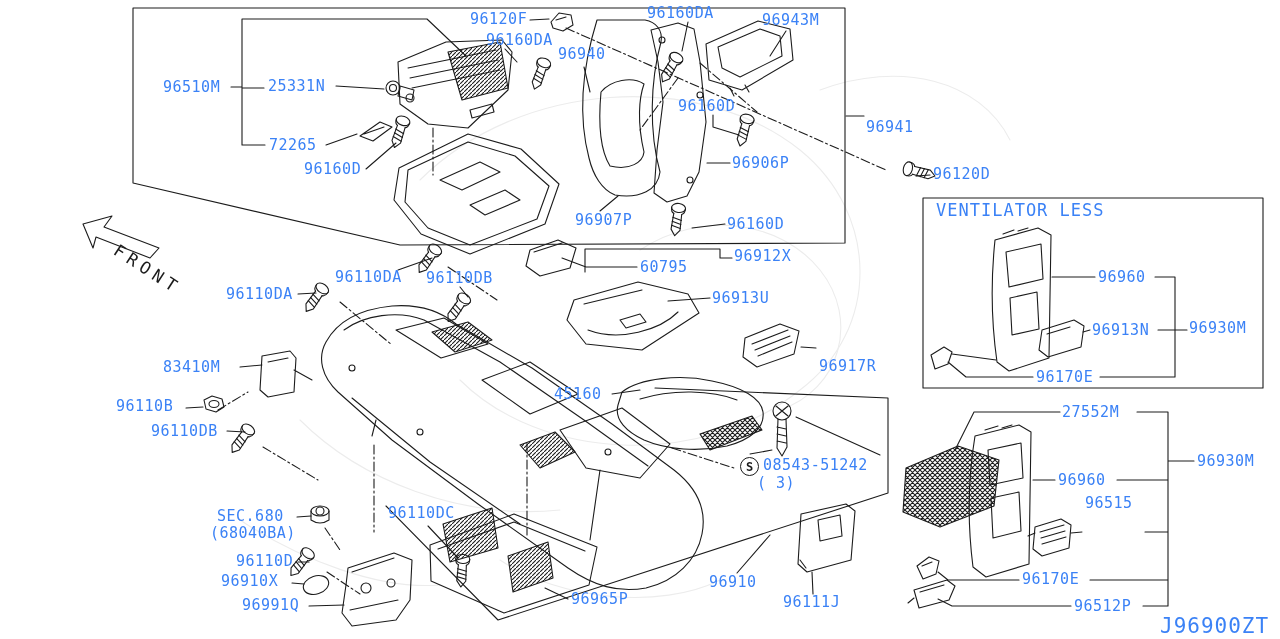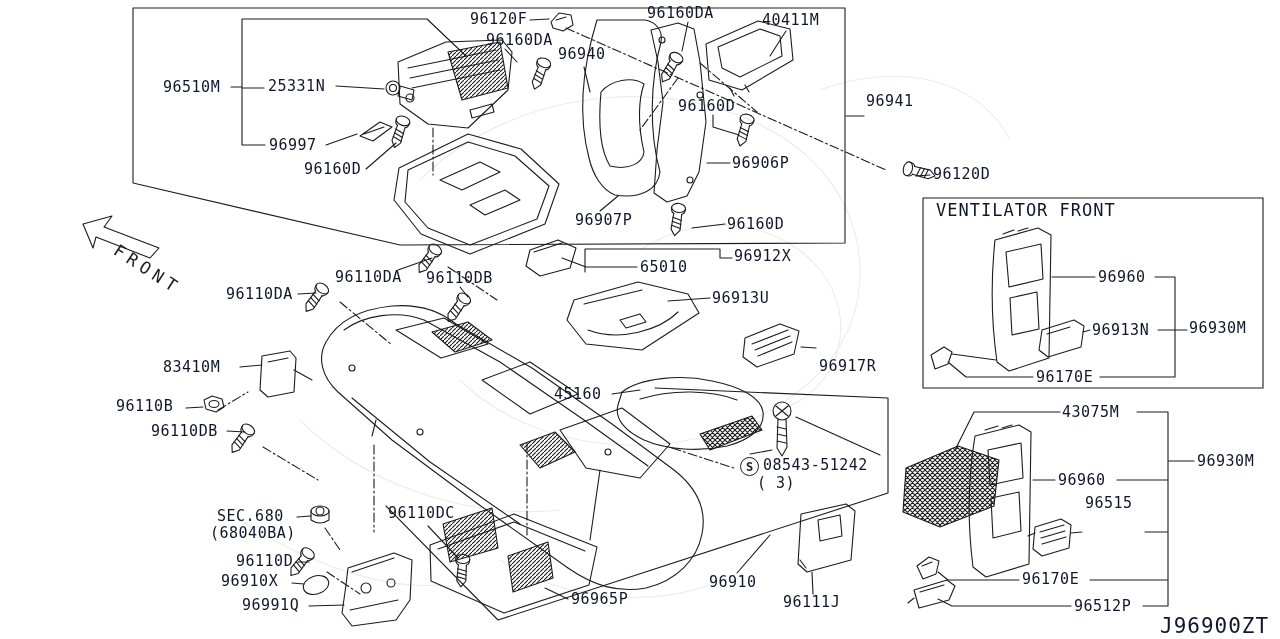--- a/index.html
+++ b/index.html
@@ -4,21 +4,21 @@
 <style>
   html,body{margin:0;padding:0;background:#fff;}
   #stage{position:relative;width:1280px;height:639px;background:#fff;overflow:hidden;
          font-family:"DejaVu Sans Mono",monospace;}
   svg.art{position:absolute;left:0;top:0;}
   svg.art *{stroke:#1c1c1c;fill:none;stroke-width:1.1;stroke-linejoin:round;stroke-linecap:round;}
   svg.art g.wm *{stroke:#ececec;fill:none;}
   svg.art .ht{fill:url(#ht);}
   svg.art .xh{fill:url(#xh);}
   svg.art .dd{stroke-dasharray:9 3 2 3;}
-  .lbl{position:absolute;font:15px/1.05 "DejaVu Sans Mono",monospace;color:#0f172a;
+  .lbl{position:absolute;font:15px/1.05 "DejaVu Sans Mono",monospace;color:#3b82f6;
        white-space:nowrap;letter-spacing:.5px;}
   .lbl-lg{font-size:17px;letter-spacing:1px;}
   .lbl-xl{font-size:21px;letter-spacing:1px;text-align:center;}
   .s-circle{position:absolute;left:740px;top:457px;width:17px;height:17px;border:1.6px solid #1b1b1b;
        border-radius:50%;display:flex;align-items:center;justify-content:center;
        font:bold 12px "DejaVu Sans Mono",monospace;color:#1b1b1b;}
   .front-label{position:absolute;left:121px;top:240px;font:17px "DejaVu Sans Mono",monospace;
        color:#1b1b1b;letter-spacing:5px;transform:rotate(33deg);transform-origin:left top;}
 </style>
 </head>
@@ -297,32 +297,32 @@
       <use href="#screw" transform="translate(310,551) rotate(38)"></use>
       <use href="#screw" transform="translate(463,556) rotate(4)"></use>
     </g>
   </g>
 </svg>
 
 <div class="lbl" style="left:470px;top:12px">96120F</div>
 <div class="lbl" style="left:486px;top:33px">96160DA</div>
 <div class="lbl" style="left:558px;top:47px">96940</div>
 <div class="lbl" style="left:647px;top:6px">96160DA</div>
-<div class="lbl" style="left:762px;top:13px">40411M</div>
+<div class="lbl" style="left:762px;top:13px">96943M</div>
 <div class="lbl" style="left:163px;top:80px">96510M</div>
 <div class="lbl" style="left:268px;top:79px">25331N</div>
-<div class="lbl" style="left:269px;top:138px">96997</div>
+<div class="lbl" style="left:269px;top:138px">72265</div>
 <div class="lbl" style="left:304px;top:162px">96160D</div>
 <div class="lbl" style="left:678px;top:99px">96160D</div>
-<div class="lbl" style="left:866px;top:94px">96941</div>
+<div class="lbl" style="left:866px;top:120px">96941</div>
 <div class="lbl" style="left:732px;top:156px">96906P</div>
 <div class="lbl" style="left:933px;top:167px">96120D</div>
 <div class="lbl" style="left:575px;top:213px">96907P</div>
 <div class="lbl" style="left:727px;top:217px">96160D</div>
-<div class="lbl" style="left:640px;top:260px">65010</div>
+<div class="lbl" style="left:640px;top:260px">60795</div>
 <div class="lbl" style="left:734px;top:249px">96912X</div>
 <div class="lbl" style="left:712px;top:291px">96913U</div>
 <div class="lbl" style="left:819px;top:359px">96917R</div>
 <div class="lbl" style="left:226px;top:287px">96110DA</div>
 <div class="lbl" style="left:335px;top:270px">96110DA</div>
 <div class="lbl" style="left:426px;top:271px">96110DB</div>
 <div class="lbl" style="left:163px;top:360px">83410M</div>
 <div class="lbl" style="left:116px;top:399px">96110B</div>
 <div class="lbl" style="left:151px;top:424px">96110DB</div>
 <div class="lbl" style="left:554px;top:387px">45160</div>
@@ -332,27 +332,27 @@
 <div class="lbl" style="left:217px;top:509px">SEC.680</div>
 <div class="lbl" style="left:210px;top:526px">(68040BA)</div>
 <div class="lbl" style="left:236px;top:554px">96110D</div>
 <div class="lbl" style="left:221px;top:574px">96910X</div>
 <div class="lbl" style="left:242px;top:598px">96991Q</div>
 <div class="lbl" style="left:388px;top:506px">96110DC</div>
 <div class="lbl" style="left:571px;top:592px">96965P</div>
 <div class="lbl" style="left:709px;top:575px">96910</div>
 <div class="lbl" style="left:783px;top:595px">96111J</div>
 
-<div class="lbl lbl-lg" style="left:936px;top:202px">VENTILATOR FRONT</div>
+<div class="lbl lbl-lg" style="left:936px;top:202px">VENTILATOR LESS</div>
 <div class="lbl" style="left:1098px;top:270px">96960</div>
 <div class="lbl" style="left:1092px;top:323px">96913N</div>
 <div class="lbl" style="left:1189px;top:321px">96930M</div>
 <div class="lbl" style="left:1036px;top:370px">96170E</div>
 
-<div class="lbl" style="left:1062px;top:405px">43075M</div>
+<div class="lbl" style="left:1062px;top:405px">27552M</div>
 <div class="lbl" style="left:1197px;top:454px">96930M</div>
 <div class="lbl" style="left:1058px;top:473px">96960</div>
 <div class="lbl" style="left:1085px;top:496px">96515</div>
 <div class="lbl" style="left:1022px;top:572px">96170E</div>
 <div class="lbl" style="left:1074px;top:599px">96512P</div>
 
 <div class="front-label">FRONT</div>
 <div class="lbl lbl-xl" style="left:1160px;top:615px">J96900ZT</div>
 
 </div>

